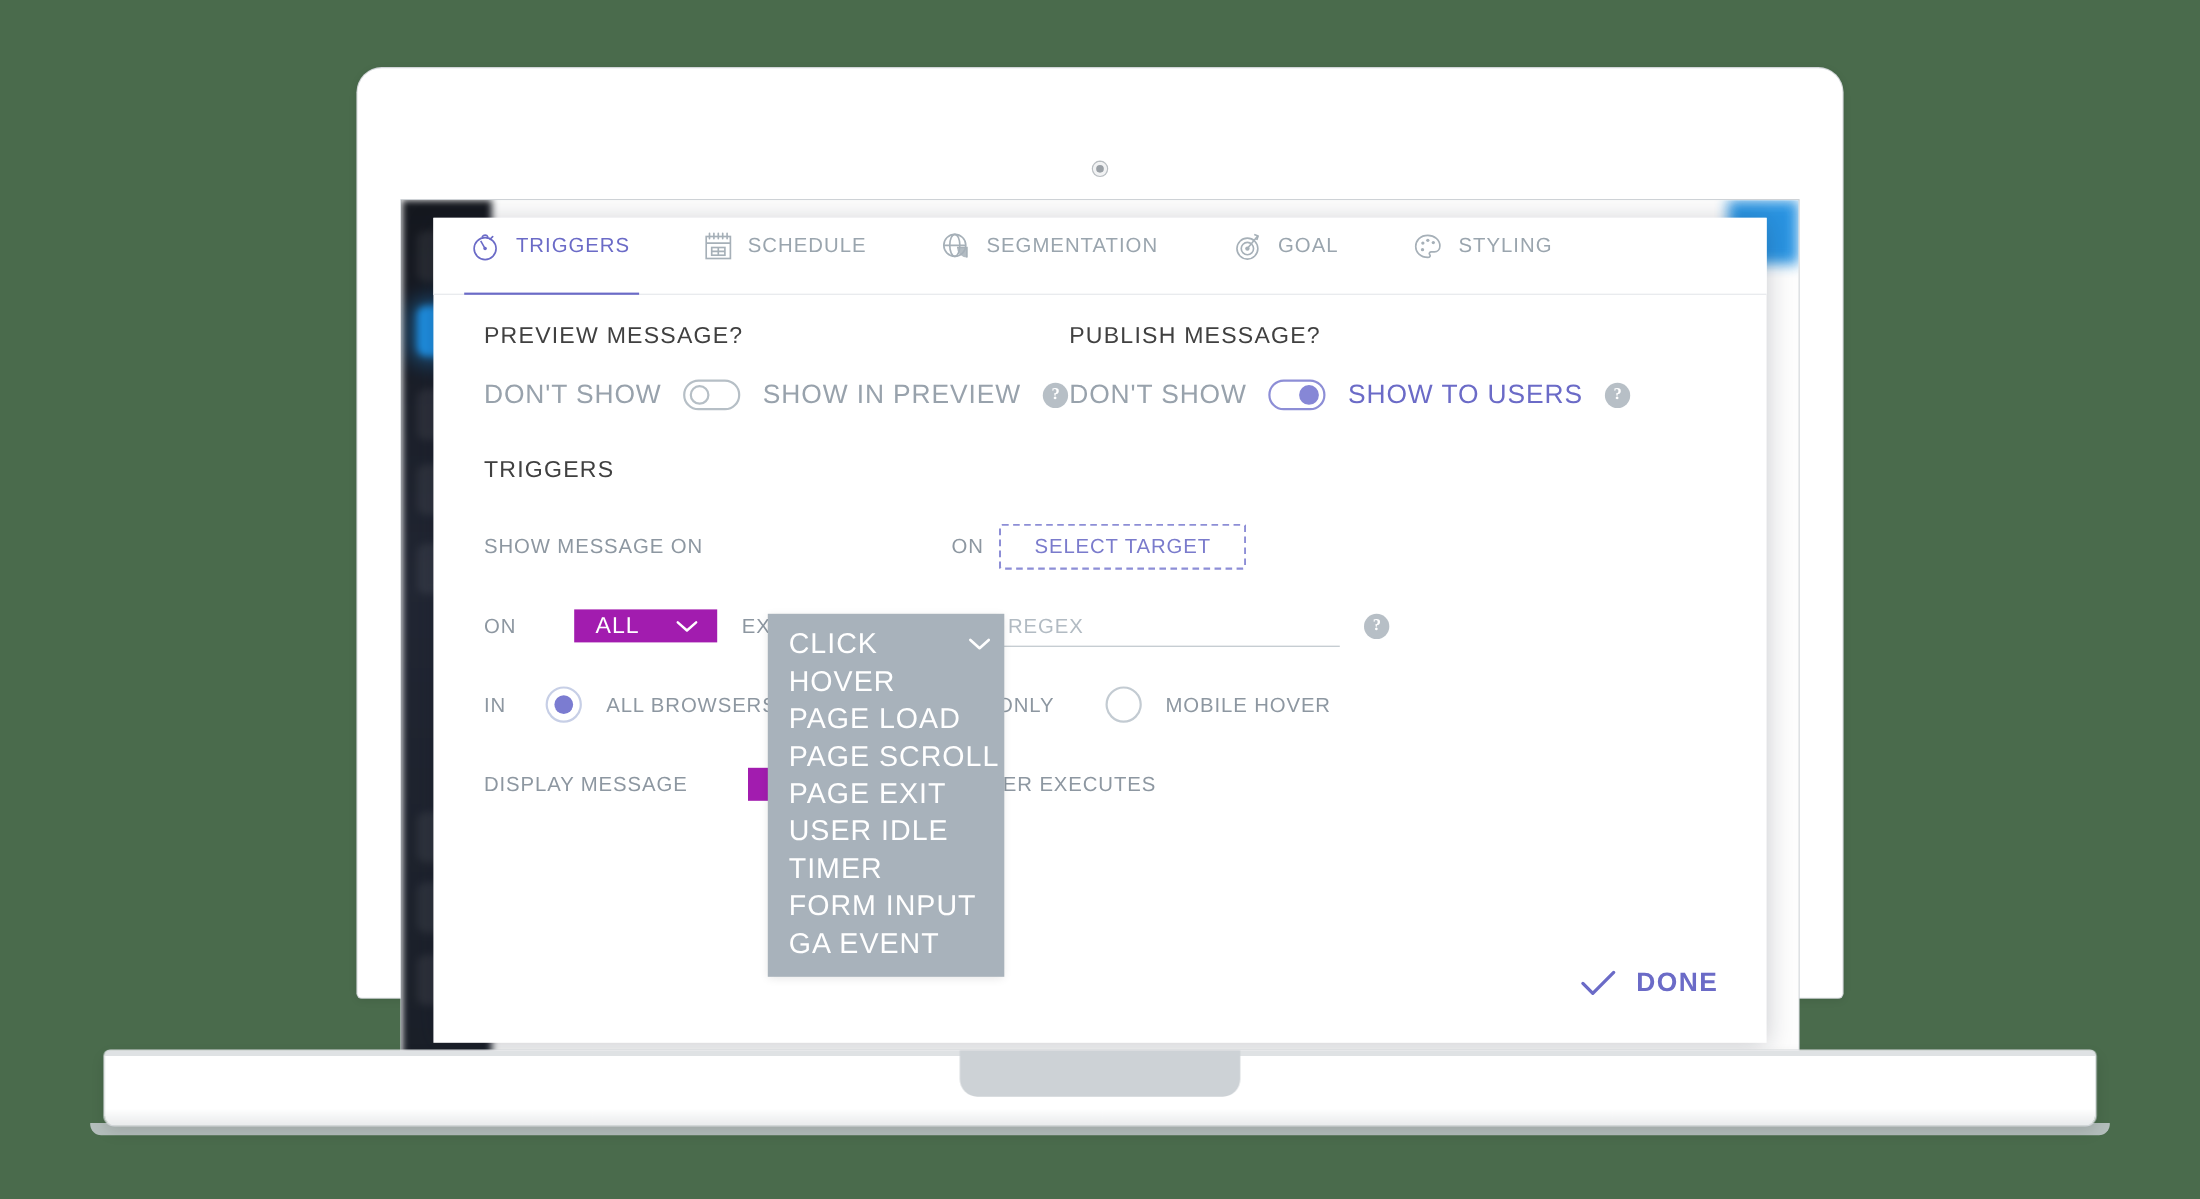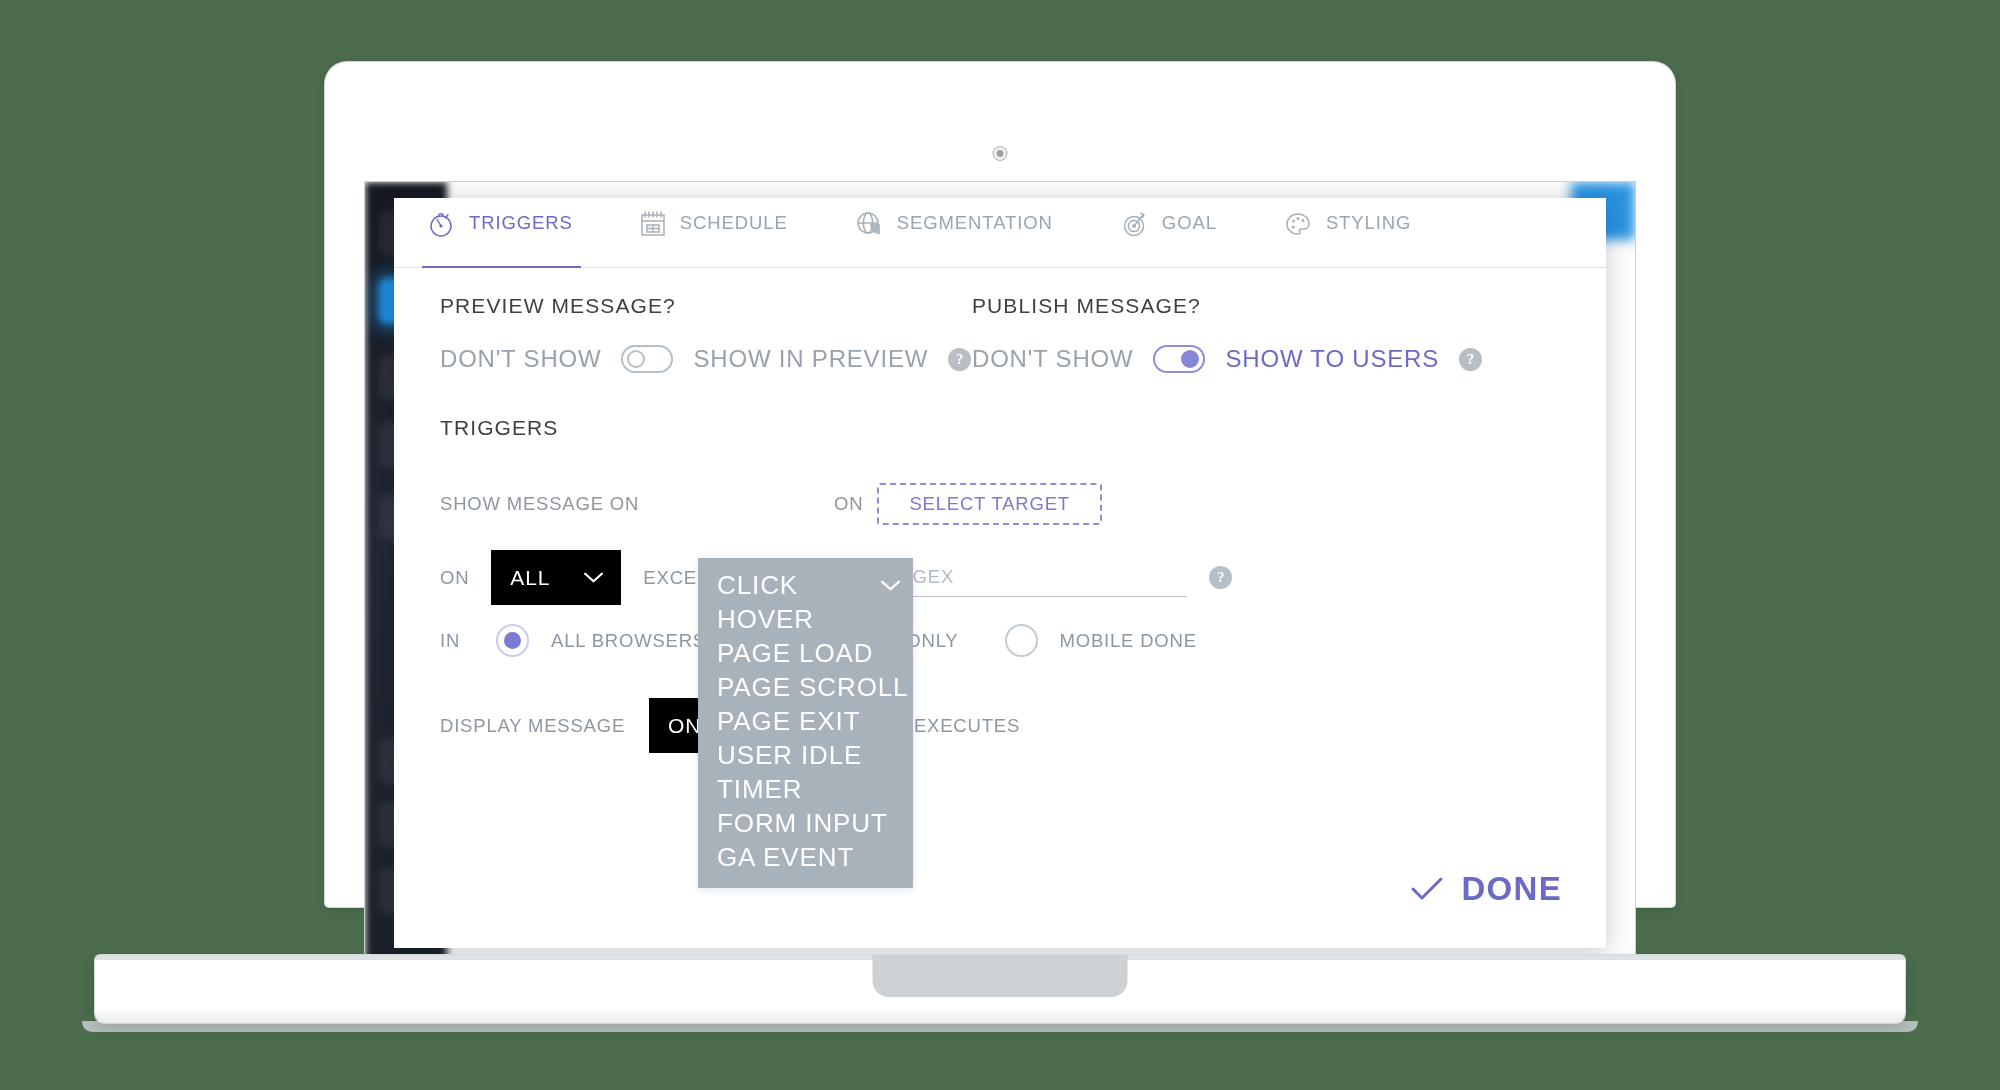--- a/index.html
+++ b/index.html
@@ -157,26 +157,26 @@
     flex:none; cursor:pointer;
     font-family:"Liberation Serif", serif;
   }
 
   .triggers-head { position:absolute; left:46px; top:148px; }
 
   .frow { position:absolute; left:46px; display:flex; align-items:center; }
   .flabel { font-size:18.5px; letter-spacing:.8px; color:#8d97a1; white-space:nowrap; }
 
   .sel {
-    background:#000000; color:#fff;
-    height:55px; min-width:167px;
+    background:#a21caf; color:#fff;
+    height:30px; min-width:167px;
     display:flex; align-items:center; justify-content:space-between;
     padding:0 17px 0 19px;
     font-size:21px; letter-spacing:.9px;
-    cursor:pointer; flex:none;
+    cursor:pointer; flex:none;margin-left:31px;
   }
   .chev { width:21px; height:13px; }
 
   .dashed-btn {
     border:2px dashed #8d8ed6; color:#7a7bcc;
     height:42px; padding:0 30px;
     display:flex; align-items:center; justify-content:center;
     font-size:18.5px; letter-spacing:.8px;
     border-radius:3px; cursor:pointer; white-space:nowrap;
   }
@@ -218,21 +218,21 @@
     font-size:26px; letter-spacing:.9px;
     cursor:pointer;
     white-space:nowrap;
   }
 
   .done-btn {
     position:absolute; right:44px; bottom:40px;
     display:flex; align-items:center; gap:17px;
     color:#6b6bc7; cursor:pointer;
   }
-  .done-label { font-size:33px; letter-spacing:1.3px; font-weight:700; }
+  .done-label { font-size:24px; letter-spacing:1.3px; font-weight:700; }
 </style>
 </head>
 <body>
 
 <div id="laptop-mockup">
 
   <div class="laptop-lid">
     <div class="laptop-camera"></div>
 
     <div class="laptop-screen">
@@ -383,21 +383,21 @@
                 <span class="dot"></span>
               </span>
             <span class="flabel">ALL BROWSERS</span>
             <span class="radio" style="margin-left:24px">
                 <span class="dot"></span>
               </span>
             <span class="flabel">DESKTOP ONLY</span>
             <span class="radio" style="margin-left:24px">
                 <span class="dot"></span>
               </span>
-            <span class="flabel">MOBILE DONE</span>
+            <span class="flabel">MOBILE HOVER</span>
           </div>
 
           <div class="frow" style="top:430px; gap:24px;">
             <span class="flabel">DISPLAY MESSAGE</span>
             <span class="sel" style="min-width:145px">
               <span>ONCE</span>
               <svg class="chev" viewBox="0 0 22 14" fill="none" stroke="#fff" stroke-width="2.4">
                   <path d="M2 3 L11 11 L20 3" stroke-linecap="round" stroke-linejoin="round"></path>
                 </svg>
             </span>

